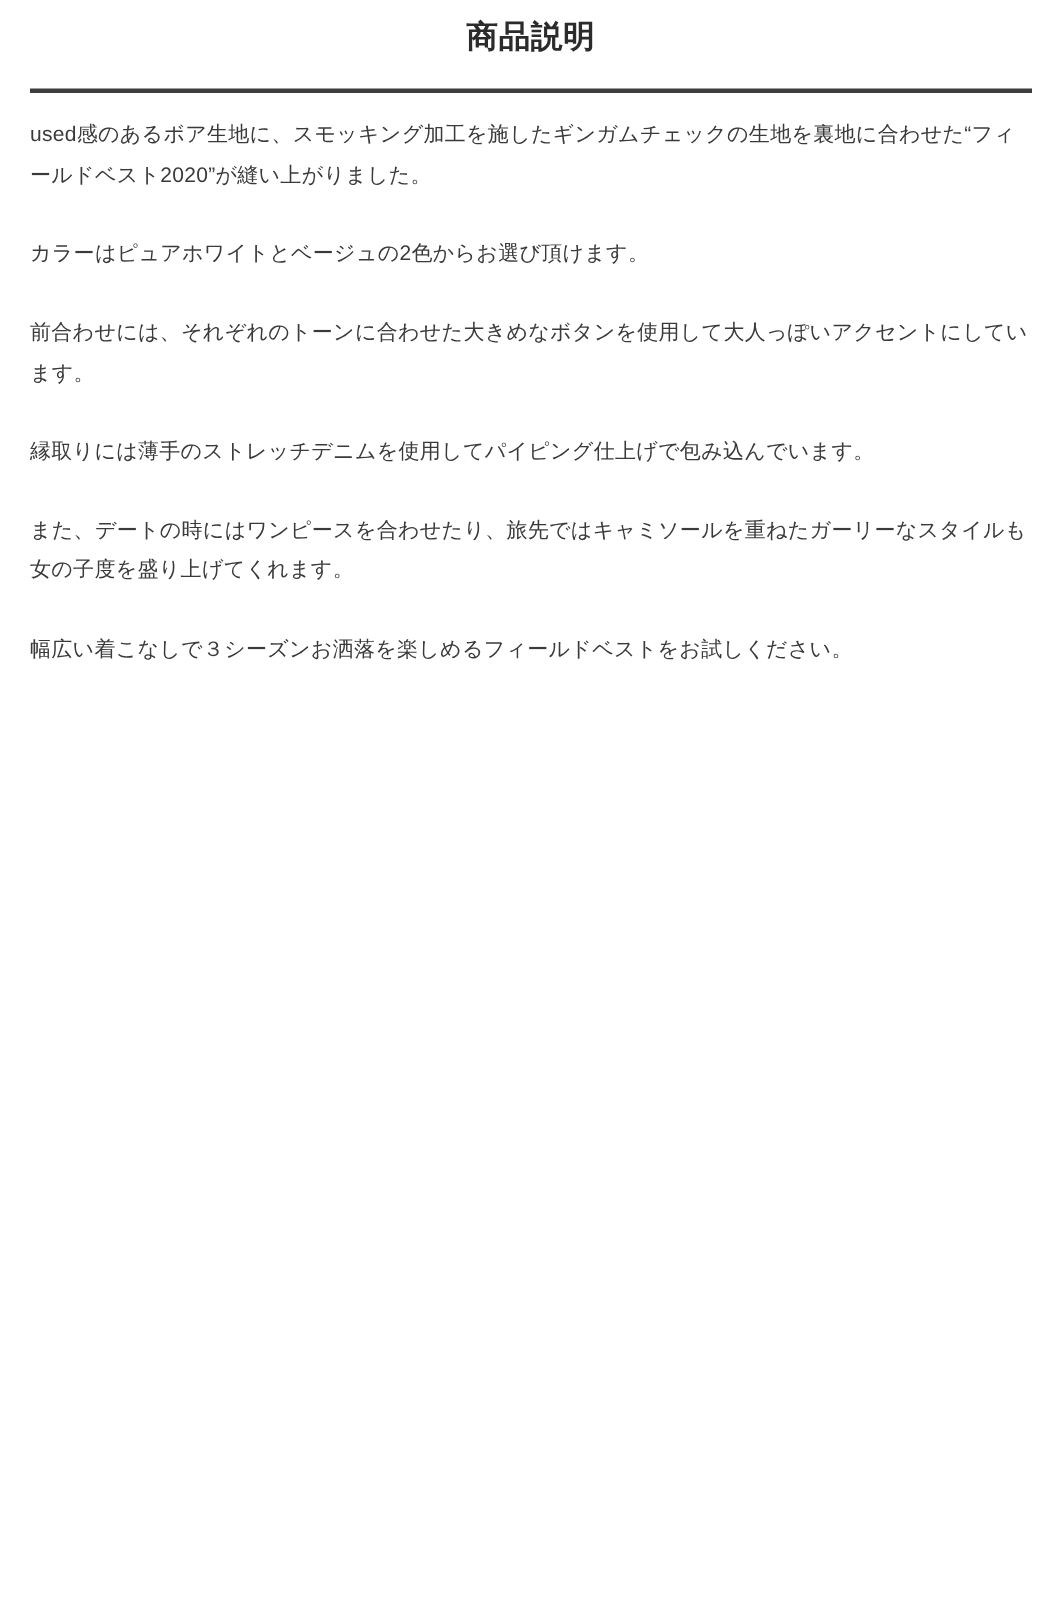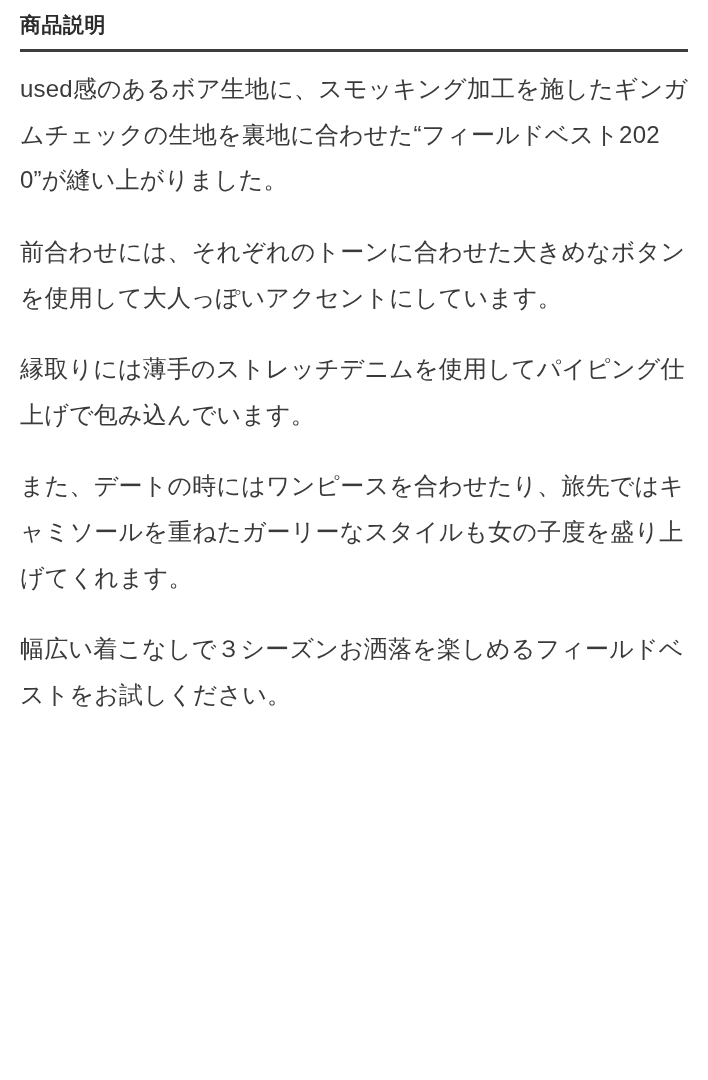--- a/index.html
+++ b/index.html
@@ -18,31 +18,32 @@
     width: 708px;
     box-sizing: border-box;
     padding: 0 20px;
   }
   .section-heading {
     font-size: 21px;
     font-weight: bold;
     color: #2b2b2b;
     letter-spacing: 0.5px;
     padding-top: 12px;
-    padding-bottom: 12px;
+    padding-bottom: 22px;
     line-height: 1.2;
+    text-align: center;
   }
   .divider {
     height: 3px;
     background: #3d3d3d;
     width: 100%;
     margin: 0 0 14px 0;
   }
   .body-block {
-    font-size: 24px;
+    font-size: 14px;
     line-height: 1.9;
     color: #3a3a3a;
     letter-spacing: 0.2px;
     margin: 0 0 26px 0;
     text-align: left;
     word-break: break-all;
   }
   .body-block:last-child {
     margin-bottom: 0;
   }
@@ -54,20 +55,21 @@
 <body>
 
 <div class="page">
 
   <div class="section-heading">商品説明</div>
 
   <div class="divider"></div>
 
   <p class="body-block">used感のあるボア生地に、スモッキング加工を施したギンガムチェックの生地を裏地に合わせた“フィールドベスト2020”が縫い上がりました。</p>
 
+  <p class="body-block">カラーはピュアホワイトとベージュの2色からお選び頂けます。</p>
 
   <p class="body-block">前合わせには、それぞれのトーンに合わせた大きめなボタンを使用して大人っぽいアクセントにしています。</p>
 
   <p class="body-block">縁取りには薄手のストレッチデニムを使用してパイピング仕上げで包み込んでいます。</p>
 
   <p class="body-block">
     <span class="ln">また、デートの時にはワンピースを合わせたり、旅先ではキャミソールを重ねたガーリーなスタイルも女の子度を盛り上げてくれます。</span>
   </p>
 
 

